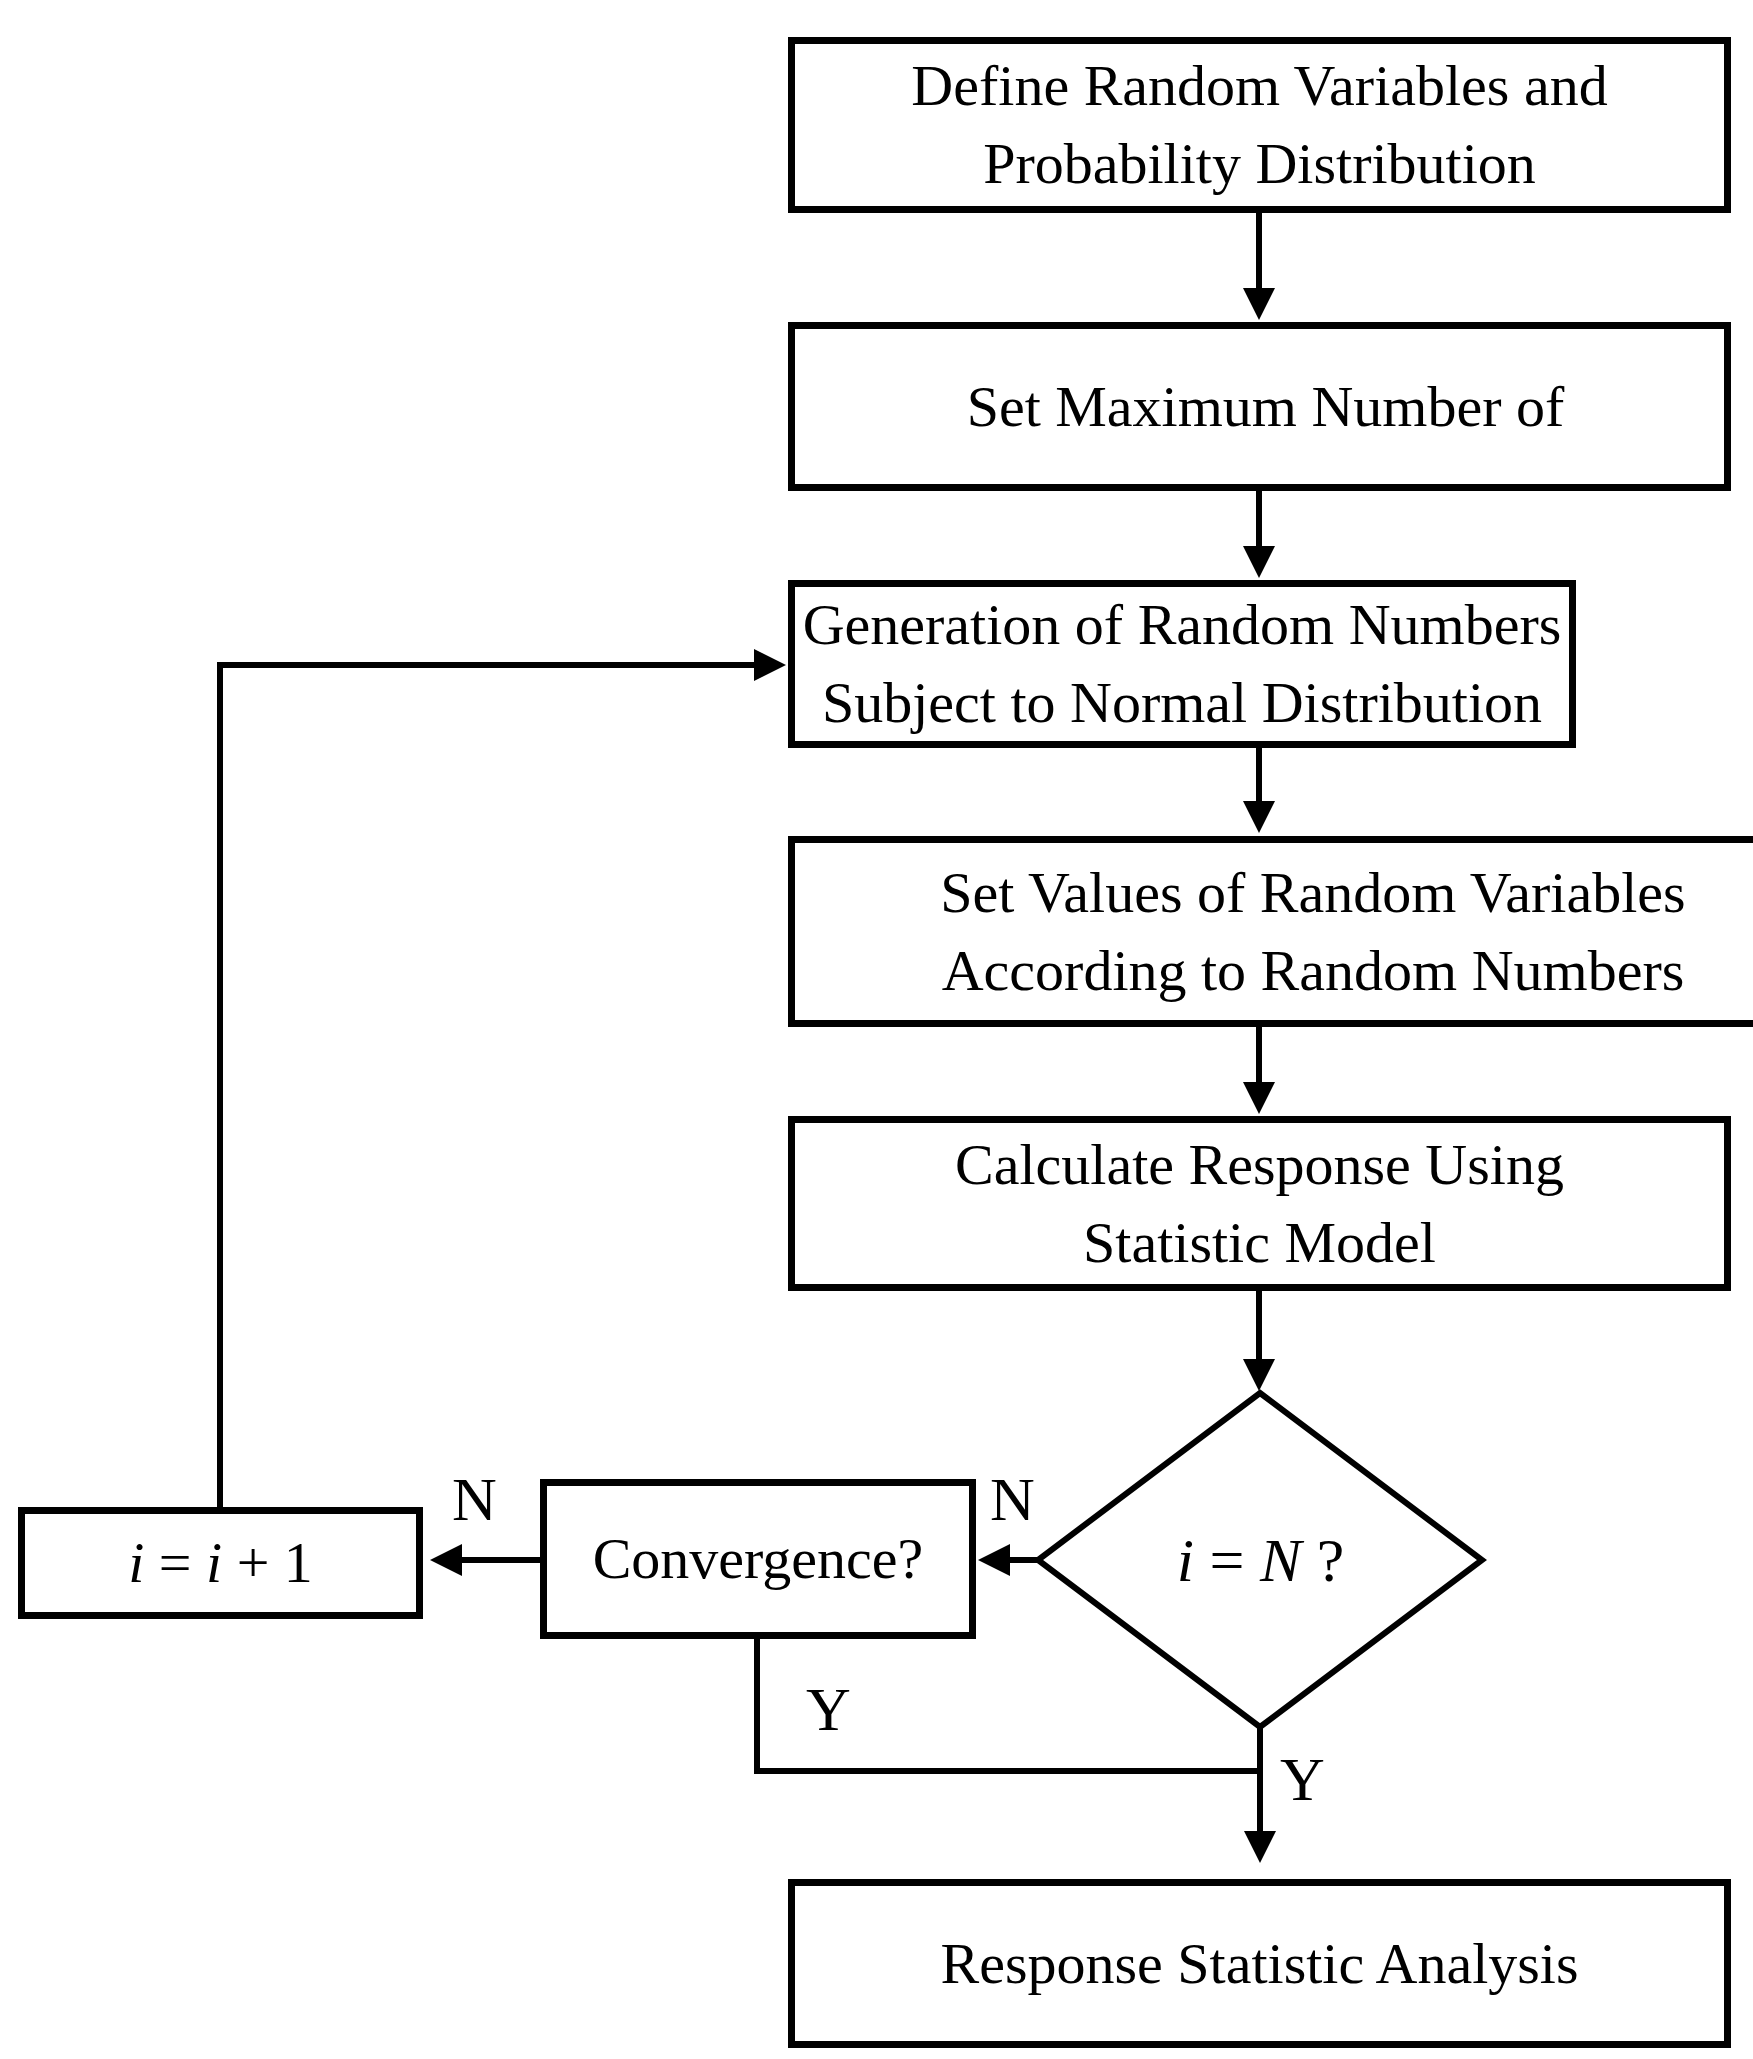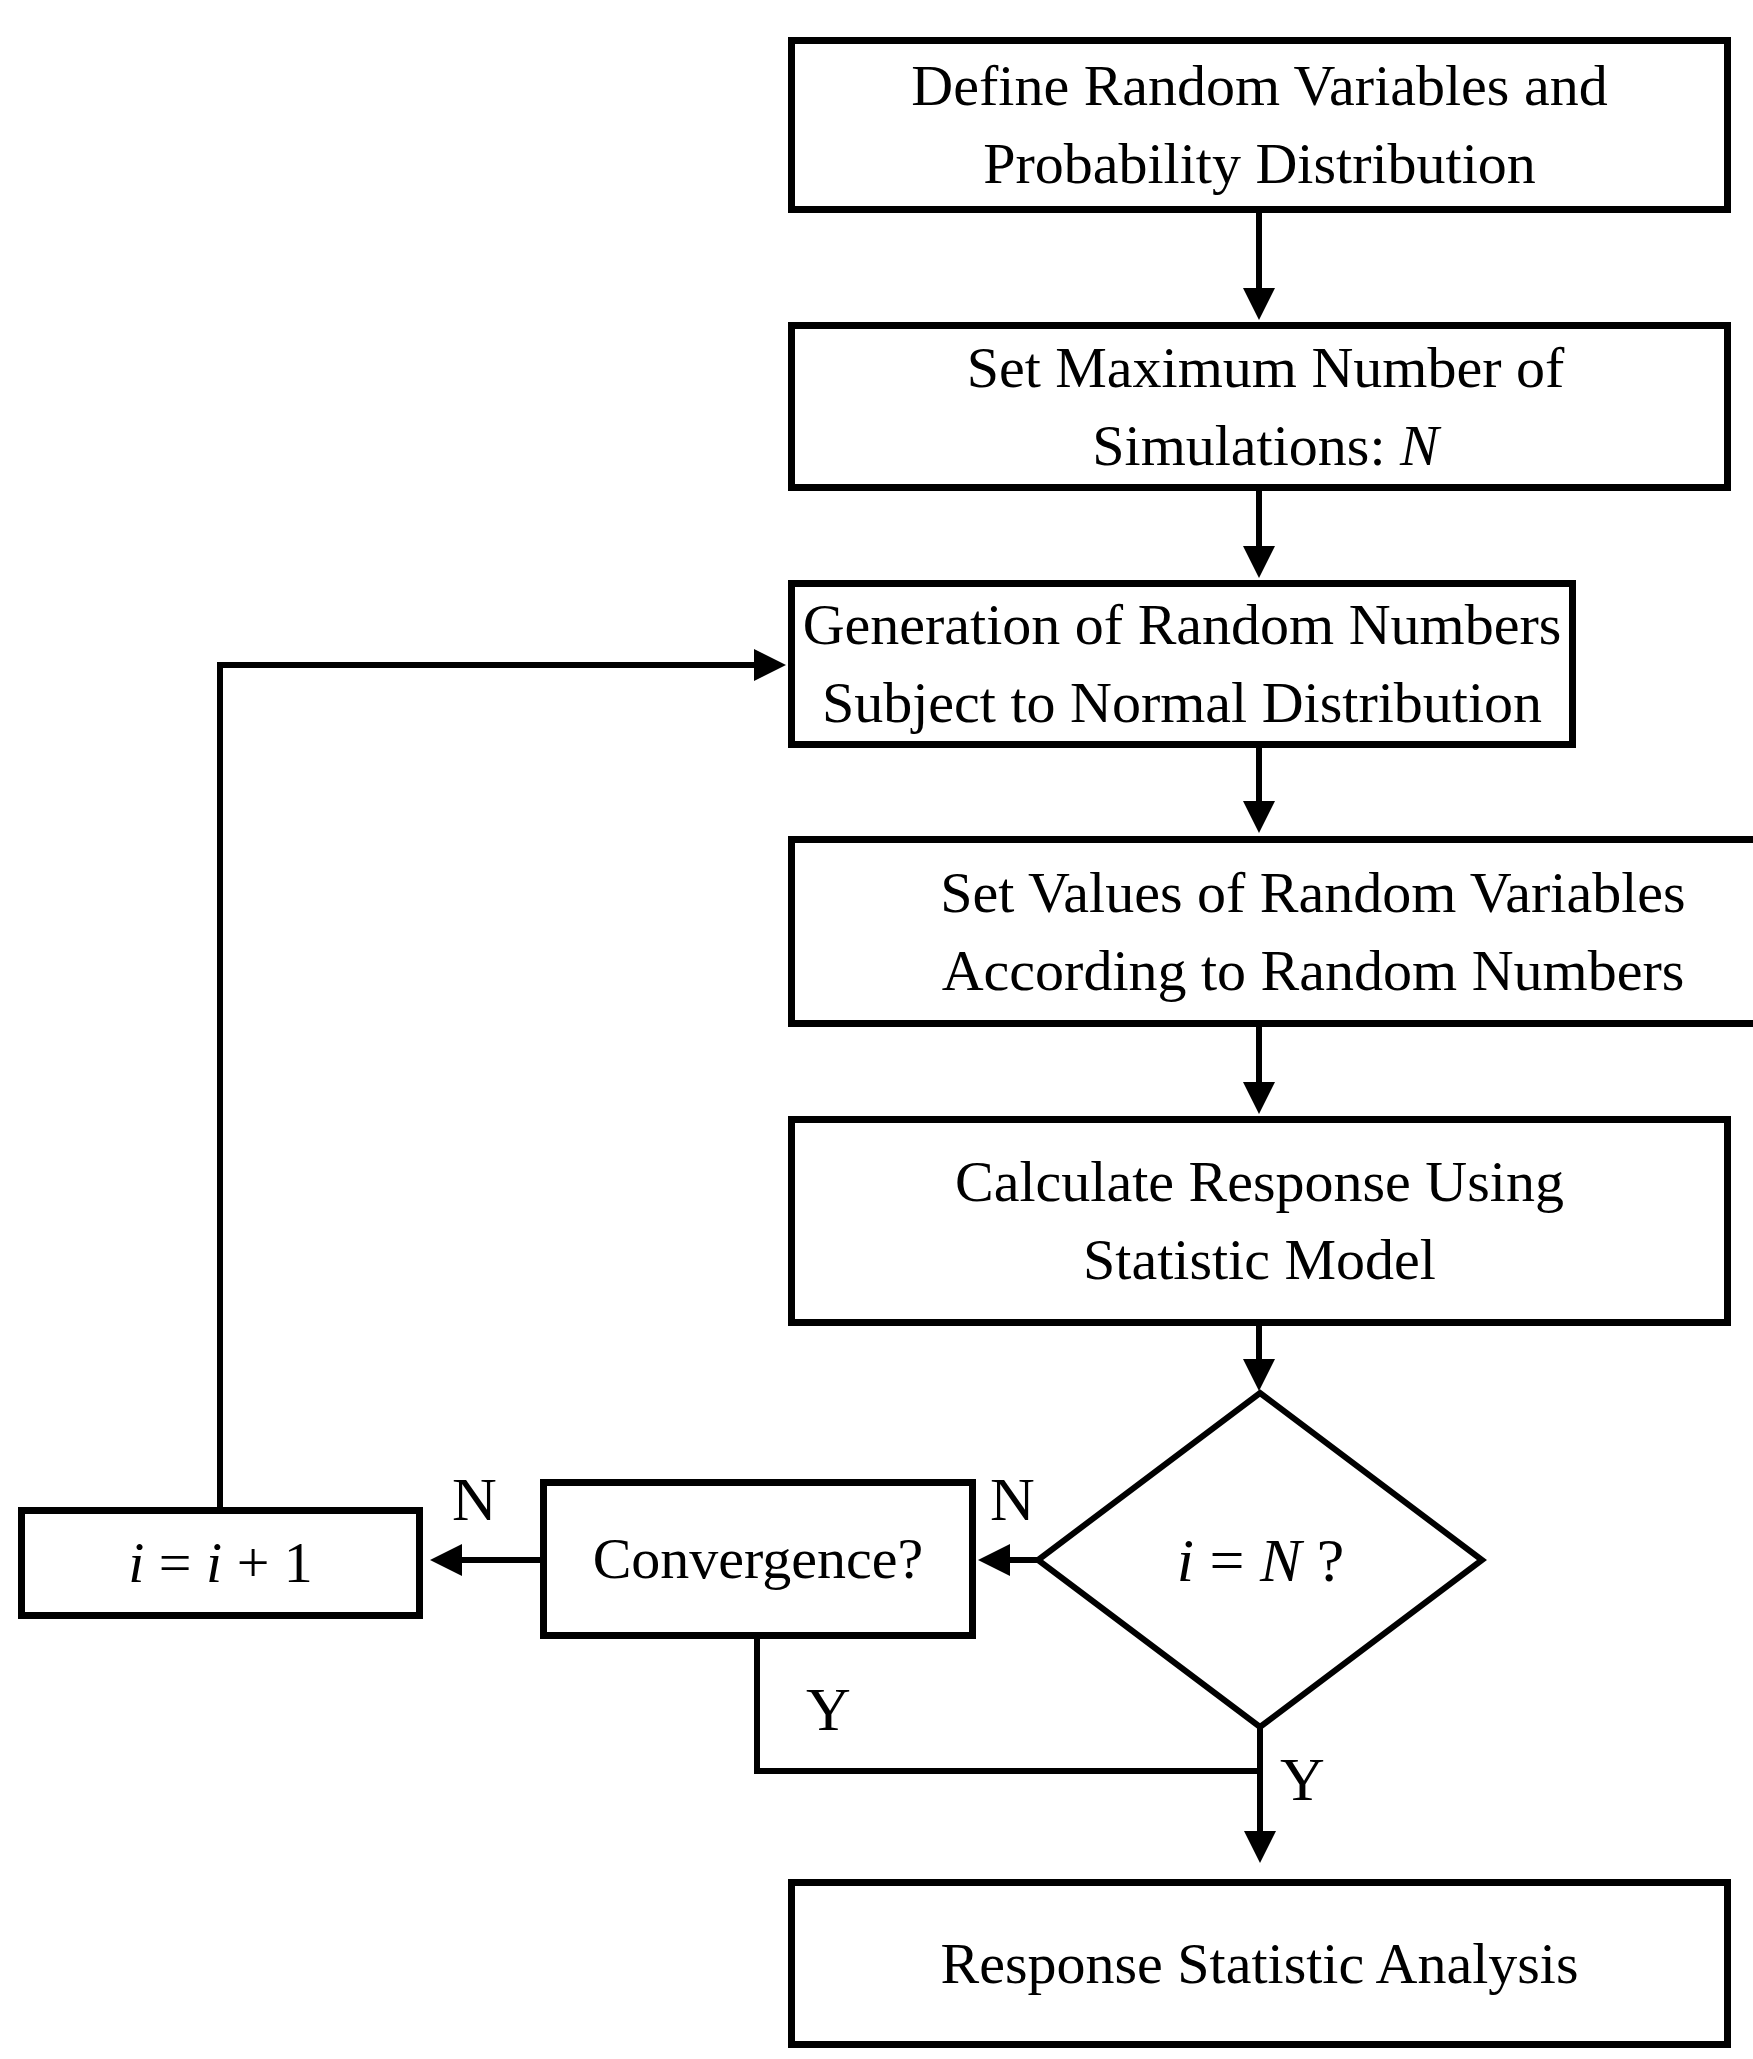--- a/index.html
+++ b/index.html
@@ -94,34 +94,33 @@
     </g>
   </svg>
 
   <div class="pbox" style="left:788px; top:37px; width:943px; height:176px;">
     <div class="line-row">Define Random Variables and</div>
     <div class="line-row">Probability Distribution</div>
   </div>
 
   <div class="pbox" style="left:788px; top:322px; width:943px; height:169px;padding-left:12px;">
     <div class="line-row">Set Maximum Number of</div>
-    <div class="line-row"><span>Simulations: </span><span class="it">N</span></div>
   </div>
 
   <div class="pbox" style="left:788px; top:580px; width:788px; height:168px;">
     <div class="line-row">Generation of Random Numbers</div>
     <div class="line-row">Subject to Normal Distribution</div>
   </div>
 
   <div class="pbox" style="left:788px; top:836px; width:1050px; height:191px;">
     <div class="line-row">Set Values of Random Variables</div>
     <div class="line-row">According to Random Numbers</div>
   </div>
 
-  <div class="pbox" style="left:788px; top:1116px; width:943px; height:210px;">
+  <div class="pbox" style="left:788px; top:1116px; width:943px; height:175px;">
     <div class="line-row">Calculate Response Using</div>
     <div class="line-row">Statistic Model</div>
   </div>
 
   <div class="pbox" style="left:788px; top:1879px; width:943px; height:169px;">
     <div class="line-row">Response Statistic Analysis</div>
   </div>
 
   <div class="pbox thinbox" style="left:540px; top:1479px; width:436px; height:160px;">
     <div class="line-row">Convergence?</div>

